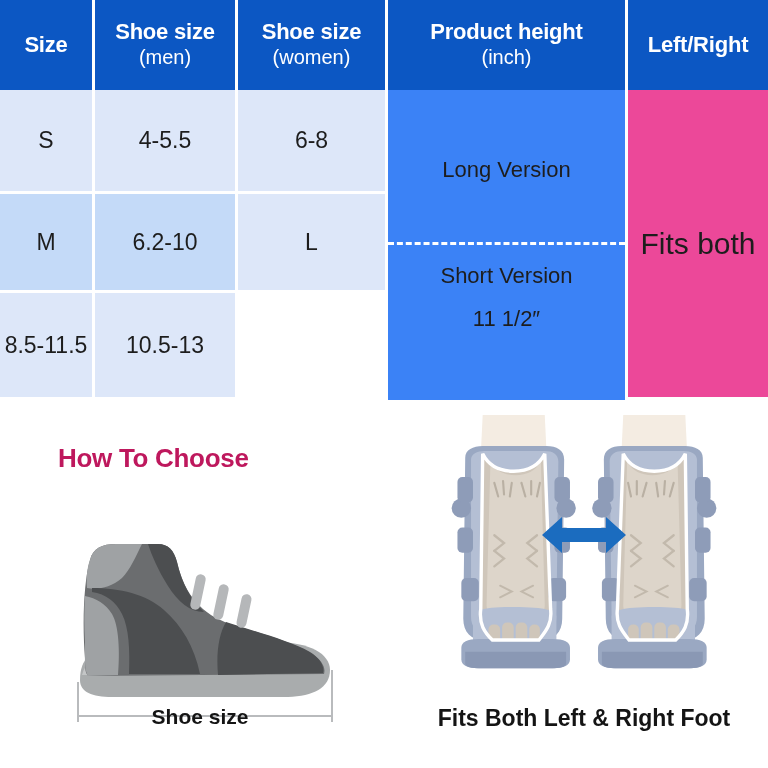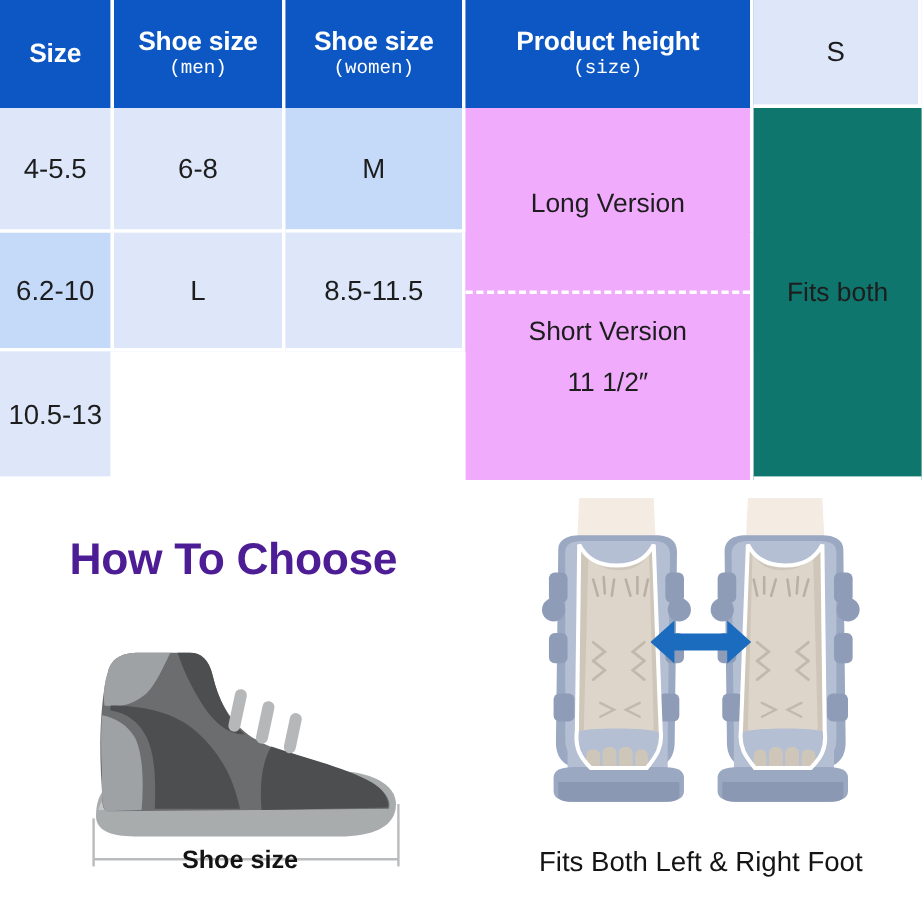--- a/index.html
+++ b/index.html
@@ -42,40 +42,39 @@
     border-right: 3px solid #ffffff;
   }
   .head-cell.last { border-right: none; }
   .head-main {
     font-size: 22px;
     font-weight: bold;
     line-height: 1.08;
     letter-spacing: -0.2px;
   }
   .head-sub {
-    font-size: 16px;
+    font-size: 20px;
     font-weight: normal;
     line-height: 1.25;
     margin-top: 1px;
-    font-family: Liberation Mono, monospace;
   }
 
   .body-cell {
     font-size: 23px;
     color: #1d1d1d;
     border-right: 3px solid #ffffff;
     border-bottom: 3px solid #ffffff;
   }
   .row-light { background: #dde7f9; }
   .row-dark  { background: #c4daf8; }
 
   
   .ph-cell {
     grid-column: 4;
-    background: #f0abfc;
+    background: #3b82f6;
     border-right: 3px solid #ffffff;
     flex-direction: column;
     justify-content: center;
     font-size: 22px;
     color: #1d1d1d;
   }
   .ph-top {
     grid-row: 2 / span 2;
   }
   .ph-bottom {
@@ -89,41 +88,41 @@
     left: 388px;
     top: 242px;
     width: 237px;
     height: 0;
     border-top: 3px dashed #ffffff;
   }
 
   .lr-cell {
     grid-column: 5;
     grid-row: 2 / span 3;
-    background: #0f766e;
-    font-size: 22px;
+    background: #ec4899;
+    font-size: 30px;
     color: #1d1d1d;
     border-bottom: 3px solid #ffffff;
   }
 
   
   .lower {
     position: relative;
     width: 768px;
     height: 368px;
     background: #ffffff;
   }
 
   .howto {
     position: absolute;
     left: 58px;
     top: 42px;
     width: 300px;
-    color: #4c1d95;
-    font-size: 37px;
+    color: #be185d;
+    font-size: 26px;
     font-weight: bold;
     line-height: 1.28;
     letter-spacing: -0.3px;
   }
 
   .shoe-wrap {
     position: absolute;
     left: 30px;
     top: 130px;
     width: 340px;
@@ -148,20 +147,21 @@
     height: 300px;
   }
   .boots-label {
     position: absolute;
     left: 400px;
     top: 305px;
     width: 368px;
     text-align: center;
     font-size: 23px;
     color: #141414;
+    font-weight: bold;
   }
 </style>
 </head>
 <body>
 
 <div class="size-table">
 
   <div class="cell head-cell">
     <div class="head-main">Size</div>
   </div>
@@ -171,23 +171,26 @@
     <div class="head-sub">(men)</div>
   </div>
 
   <div class="cell head-cell">
     <div class="head-main">Shoe size</div>
     <div class="head-sub">(women)</div>
   </div>
 
   <div class="cell head-cell">
     <div class="head-main">Product height</div>
-    <div class="head-sub">(size)</div>
-  </div>
-
+    <div class="head-sub">(inch)</div>
+  </div>
+
+  <div class="cell head-cell last">
+    <div class="head-main">Left/Right</div>
+  </div>
 
   <div class="cell body-cell row-light">
     <span>S</span>
   </div>
   <div class="cell body-cell row-light">
     <span>4-5.5</span>
   </div>
   <div class="cell body-cell row-light">
     <span>6-8</span>
   </div>

